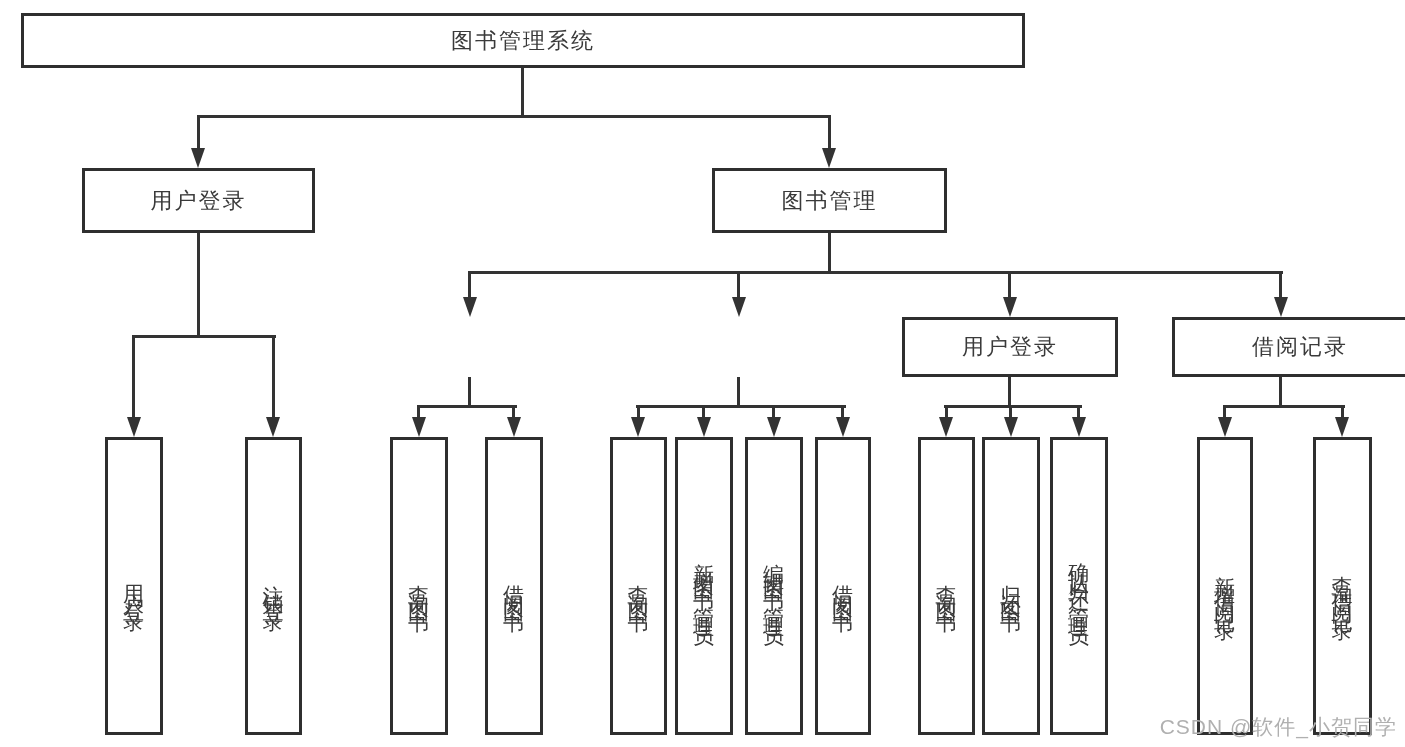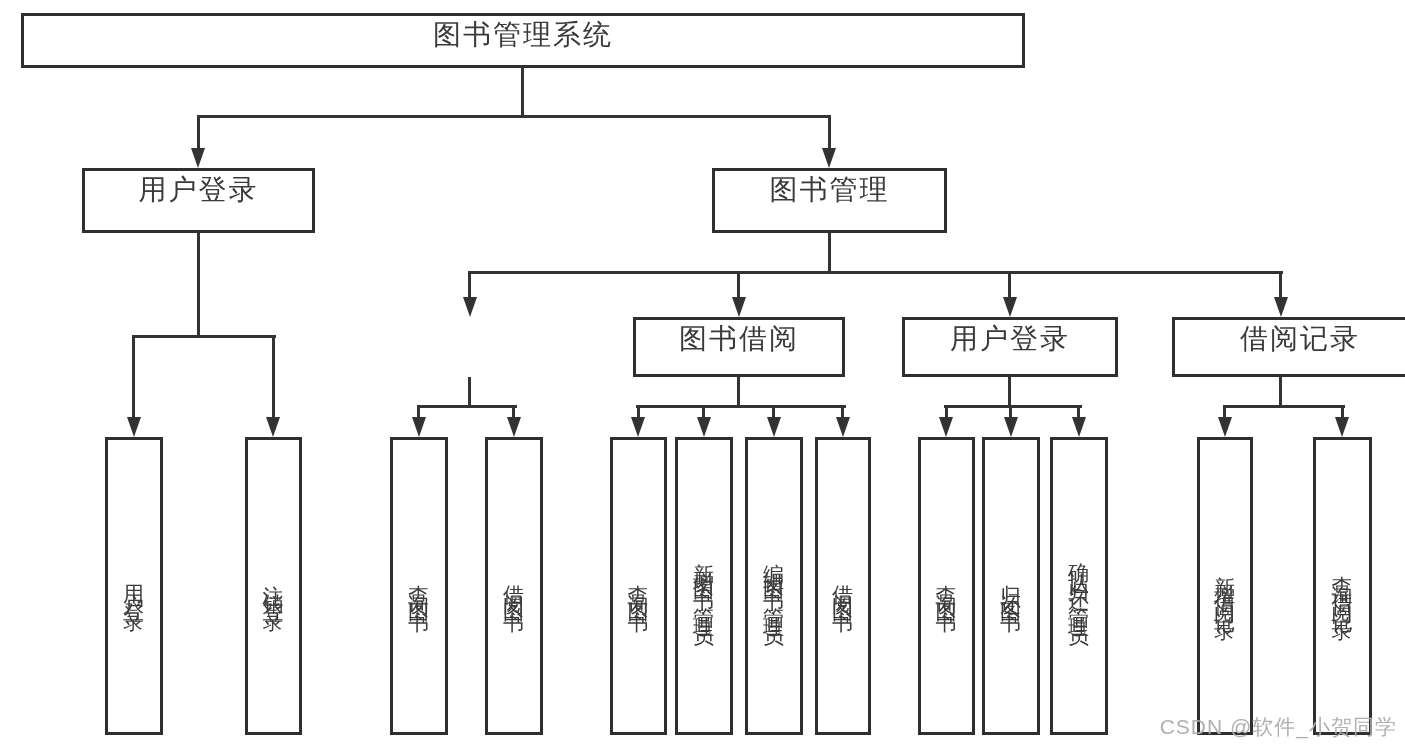--- a/index.html
+++ b/index.html
@@ -8,22 +8,22 @@
     font-family:"Liberation Sans","DejaVu Sans",sans-serif; overflow:hidden;
   }
   
   .vl { position:absolute; width:3px; background:#333333; }
   .hl { position:absolute; height:3px; background:#333333; }
   .ah { position:absolute; width:0; height:0;
         border-left:7px solid transparent; border-right:7px solid transparent;
         border-top:20px solid #333333; }
   
   .hbox { position:absolute; background:#ffffff; border:3px solid #2f2f2f;
-          box-sizing:border-box; display:flex; justify-content:center;
-          color:#3a3a3a; font-size:28px; letter-spacing:2px; }
+          box-sizing:border-box; display:flex; align-items:center; justify-content:center;
+          color:#3a3a3a; font-size:22px; letter-spacing:2px; }
   .vbox { position:absolute; background:#ffffff; border:3px solid #2f2f2f;
           box-sizing:border-box; display:flex; align-items:center; justify-content:center;
           color:#3a3a3a; font-size:21px; }
   .vtext { writing-mode:vertical-lr; text-orientation:mixed; letter-spacing:9px; line-height:1; }
   .watermark { position:absolute; top:713px; right:8px; font-size:21px;
                color:#b0b0b0; letter-spacing:1px; z-index:20; white-space:nowrap; }
 </style>
 </head>
 <body>
 
@@ -92,23 +92,20 @@
     <span>图书管理系统</span>
   </div>
 
   <div class="hbox" style="left:82px;top:168px;width:233px;height:65px">
     <span>用户登录</span>
   </div>
   <div class="hbox" style="left:712px;top:168px;width:235px;height:65px">
     <span>图书管理</span>
   </div>
 
-  <div class="hbox" style="left:633px;top:317px;width:212px;height:60px">
-    <span>图书借阅</span>
-  </div>
   <div class="hbox" style="left:902px;top:317px;width:216px;height:60px">
     <span>用户登录</span>
   </div>
   <div class="hbox" style="left:1172px;top:317px;width:256px;height:60px">
     <span>借阅记录</span>
   </div>
 
   <div class="vbox" style="left:105px;top:437px;width:58px;height:298px">
     <span class="vtext">用户登录</span>
   </div>

